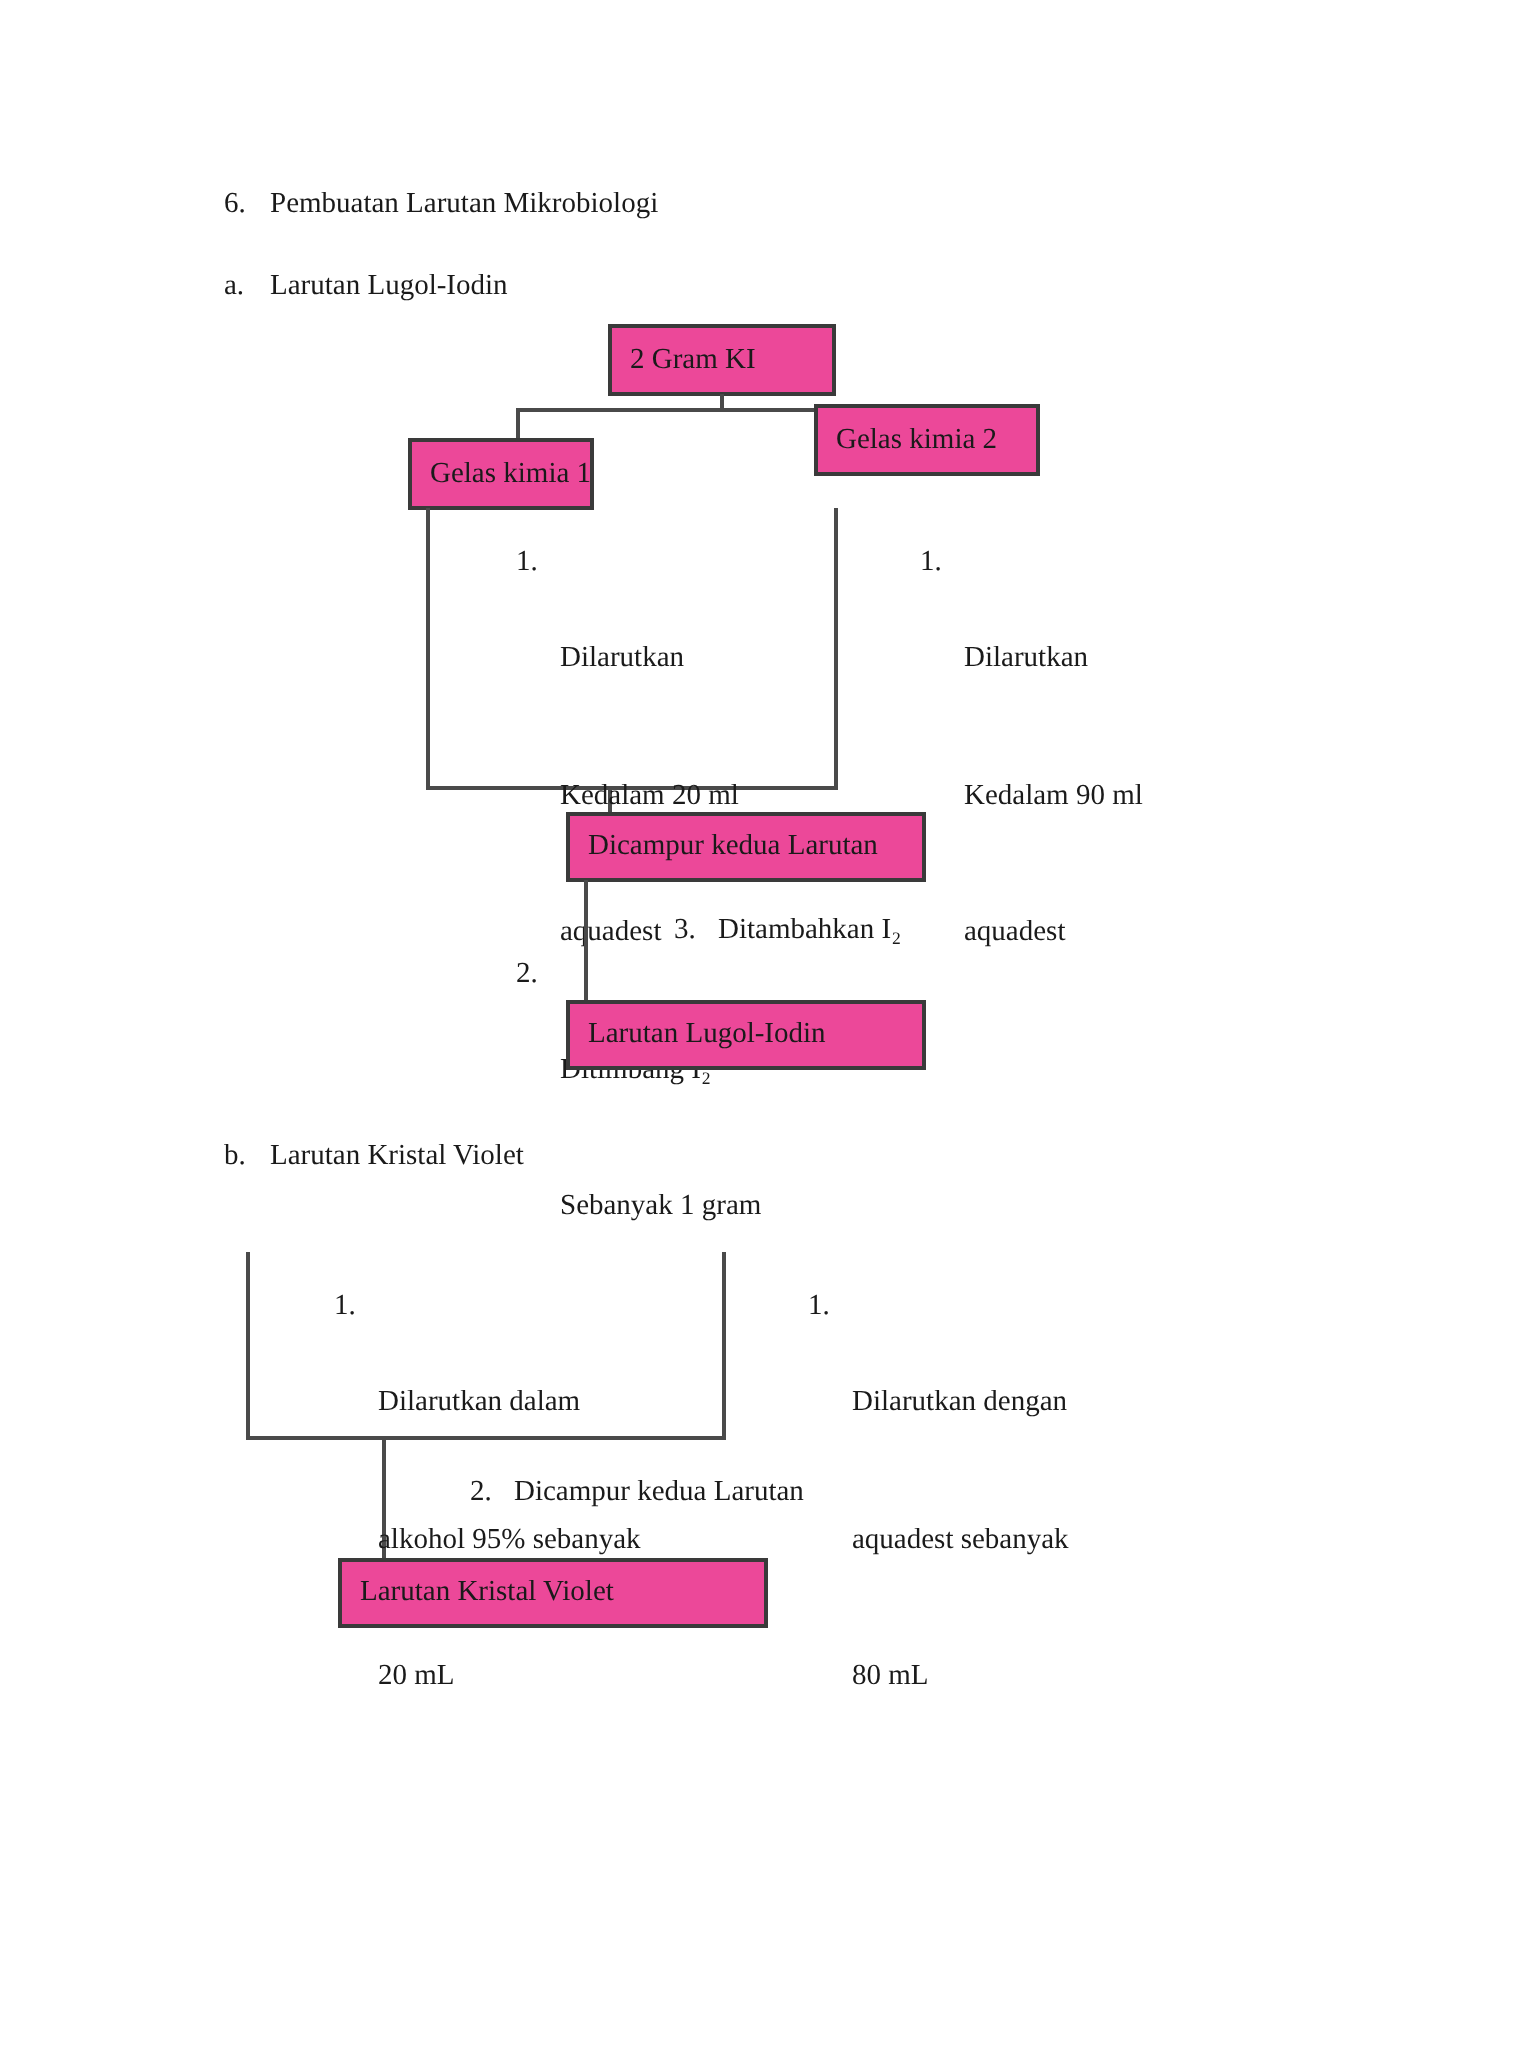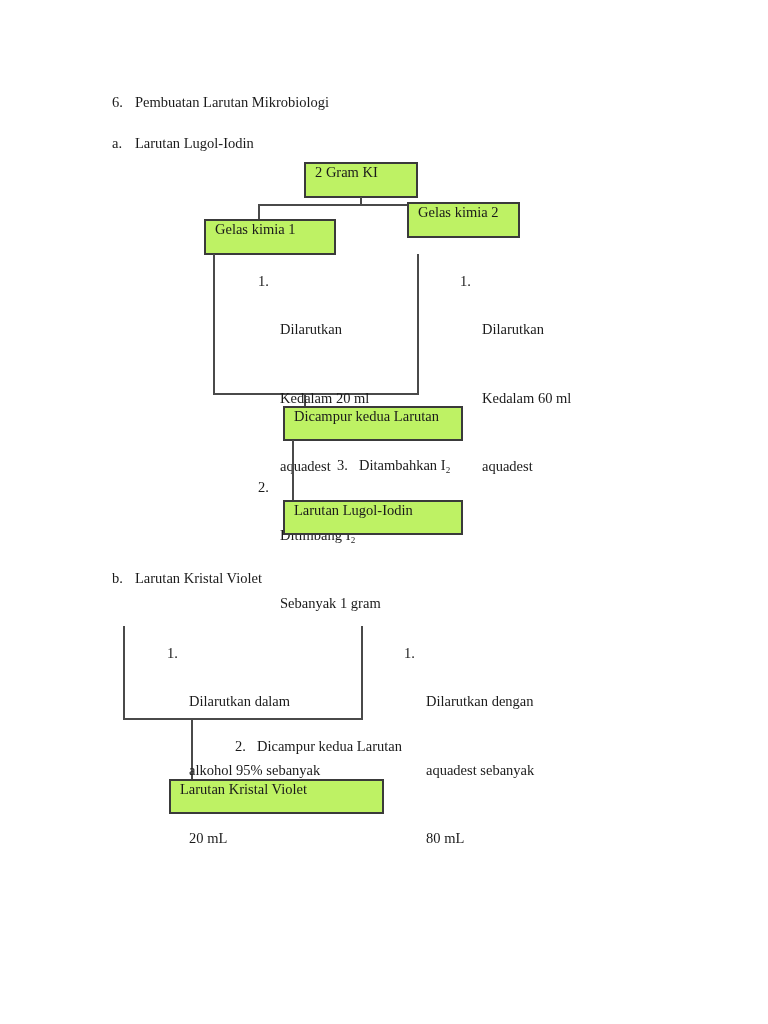--- a/index.html
+++ b/index.html
@@ -17,24 +17,24 @@
     position:absolute;
     font-size:14.5px;
     white-space:nowrap;
     display:flex;
   }
   .label .num{display:inline-block;width:23px;flex:none;}
   .fbox{
     position:absolute;
     box-sizing:border-box;
     border:2px solid #3a3a3a;
-    background:#bef264;
+    background:#ec4899;
     font-size:14.5px;
     display:flex;
-    align-items:flex-start;
+    align-items:center;
     padding-left:9px;
     white-space:nowrap;
   }
   .line{
     position:absolute;
     background:#4a4a4a;
   }
   .steps{
     position:absolute;
     font-size:14.5px;
@@ -68,21 +68,21 @@
 
   <div class="fbox" style="left:304px;top:162px;width:114px;height:36px">
     <span>2 Gram KI</span>
   </div>
 
   <div class="line" style="left:360px;top:197px;width:2px;height:9px"></div>
   <div class="line" style="left:258px;top:204px;width:206px;height:2px"></div>
   <div class="line" style="left:258px;top:204px;width:2px;height:15px"></div>
   <div class="line" style="left:462px;top:204px;width:2px;height:15px"></div>
 
-  <div class="fbox" style="left:204px;top:219px;width:132px;height:36px">
+  <div class="fbox" style="left:204px;top:219px;width:93px;height:36px">
     <span>Gelas kimia 1</span>
   </div>
   <div class="fbox" style="left:407px;top:202px;width:113px;height:36px">
     <span>Gelas kimia 2</span>
   </div>
 
   <div class="line" style="left:213px;top:254px;width:2px;height:141px"></div>
   <div class="line" style="left:417px;top:254px;width:2px;height:141px"></div>
   <div class="line" style="left:213px;top:393px;width:206px;height:2px"></div>
   <div class="line" style="left:304px;top:395px;width:2px;height:11px"></div>
@@ -103,21 +103,21 @@
           <div>Sebanyak 1 gram</div>
         </span>
     </div>
   </div>
 
   <div class="steps" style="left:460px;top:271px">
     <div class="step">
       <span class="num">1.</span>
       <span class="lines">
           <div>Dilarutkan</div>
-          <div>Kedalam 60 ml</div>
+          <div>Kedalam 90 ml</div>
           <div>aquadest</div>
         </span>
     </div>
   </div>
 
   <div class="fbox" style="left:283px;top:406px;width:180px;height:35px">
     <span>Dicampur kedua Larutan</span>
   </div>
 
   <div class="line" style="left:292px;top:440px;width:2px;height:60px"></div>

